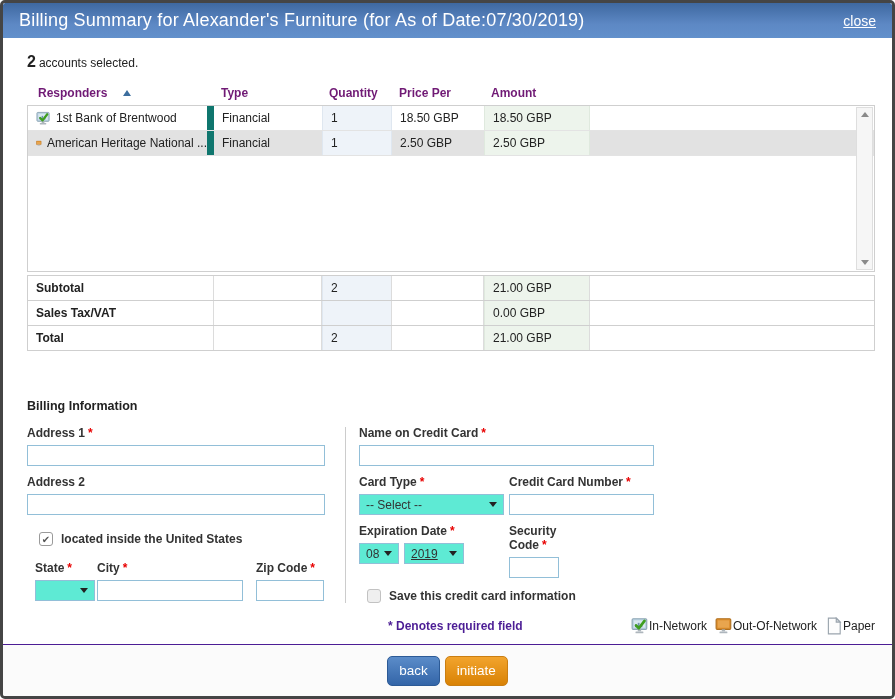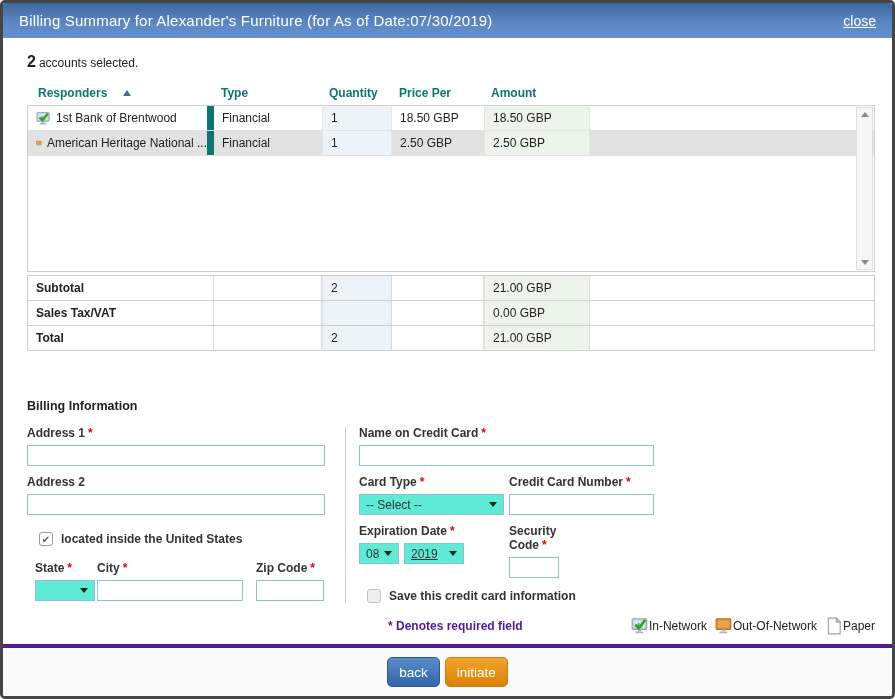--- a/index.html
+++ b/index.html
@@ -10,35 +10,35 @@
     background:#fff; overflow:hidden;
     display:flex; flex-direction:column;
   }
   
   .titlebar {
     height:35px; flex:0 0 35px;
     background:linear-gradient(180deg,#3e68a0 0%,#5d88c4 60%,#6290cb 100%);
     display:flex; align-items:center; padding:0 16px;
     border-radius:2px 2px 0 0;
   }
-  .titlebar .title { color:#fff; font-size:15px; letter-spacing:.2px; }
+  .titlebar .title { color:#fff; font-size:18px; letter-spacing:.2px; }
   .titlebar .close {
     margin-left:auto; color:#fff; font-size:14px;
     text-decoration:underline; cursor:pointer;
   }
   
   .content { flex:1 1 auto; overflow:hidden; padding:0 17px 0 24px; }
   .selected-line { margin-top:15px; font-size:12px; color:#222; }
   .selected-line b { font-size:16px; font-weight:bold; margin-right:3px; }
   
   .tbl-header {
     display:grid; grid-template-columns:186px 108px 70px 92px 106px 1fr;
     margin-top:15px; padding-bottom:5px;
   }
-  .tbl-header .hcell { font-size:12px; font-weight:bold; color:#0f766e; padding-left:8px; display:flex; align-items:center; gap:16px; cursor:pointer; }
+  .tbl-header .hcell { font-size:12px; font-weight:bold; color:#701a75; padding-left:8px; display:flex; align-items:center; gap:16px; cursor:pointer; }
   .sort-asc { width:0; height:0; border-left:4px solid transparent; border-right:4px solid transparent; border-bottom:6px solid #3c6e9e; display:inline-block; }
   .scroll-area {
     position:relative; height:167px;
     border:1px solid #cfcfcf; background:#fff;
   }
   .trow {
     display:grid; grid-template-columns:186px 108px 70px 92px 106px 1fr;
     height:25px; align-items:stretch; border-bottom:1px solid #e3e3e3;
     cursor:pointer;
   }
@@ -94,21 +94,21 @@
   .inline-fields { display:flex; }
   .inline-fields .fgroup { display:flex; flex-direction:column; }
   
   .note-row { display:flex; align-items:center; margin-top:14px; }
   .req-note { font-size:12px; font-weight:bold; color:#4c1d95; margin-left:361px; }
   .legend { margin-left:auto; display:flex; align-items:center; gap:8px; }
   .legend .leg-item { display:flex; align-items:center; gap:0; }
   .legend .leg-label { font-size:12px; color:#222; }
   
   .footer {
-    flex:0 0 52px; background:#fbfbfb; border-top:4px solid #4c1d95;
+    flex:0 0 52px; background:#fbfbfb; border-top:1px solid #4c1d95;
     display:flex; align-items:center; justify-content:center; gap:5px;
   }
   .btn {
     font-family:"Liberation Sans",sans-serif;
     font-size:13.5px; color:#fff; border-radius:5px; padding:5px 11px;
     cursor:pointer; height:30px;
   }
   .btn-back { background:linear-gradient(180deg,#5b8cc9,#3365a8); border:1px solid #2c5a96; }
   .btn-initiate { background:linear-gradient(180deg,#f2a42d,#d98205); border:1px solid #ca7e12; }
   .icon-svg { display:block; }

